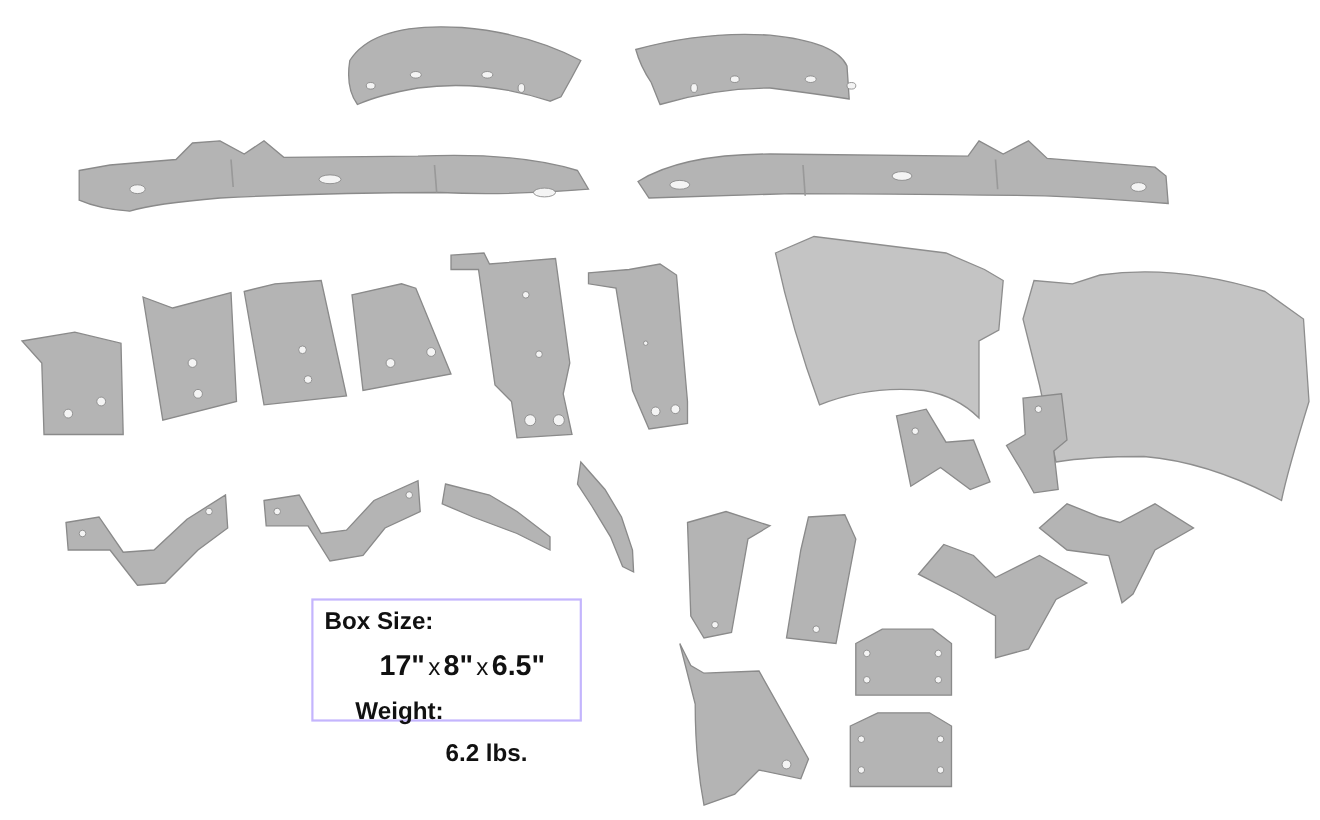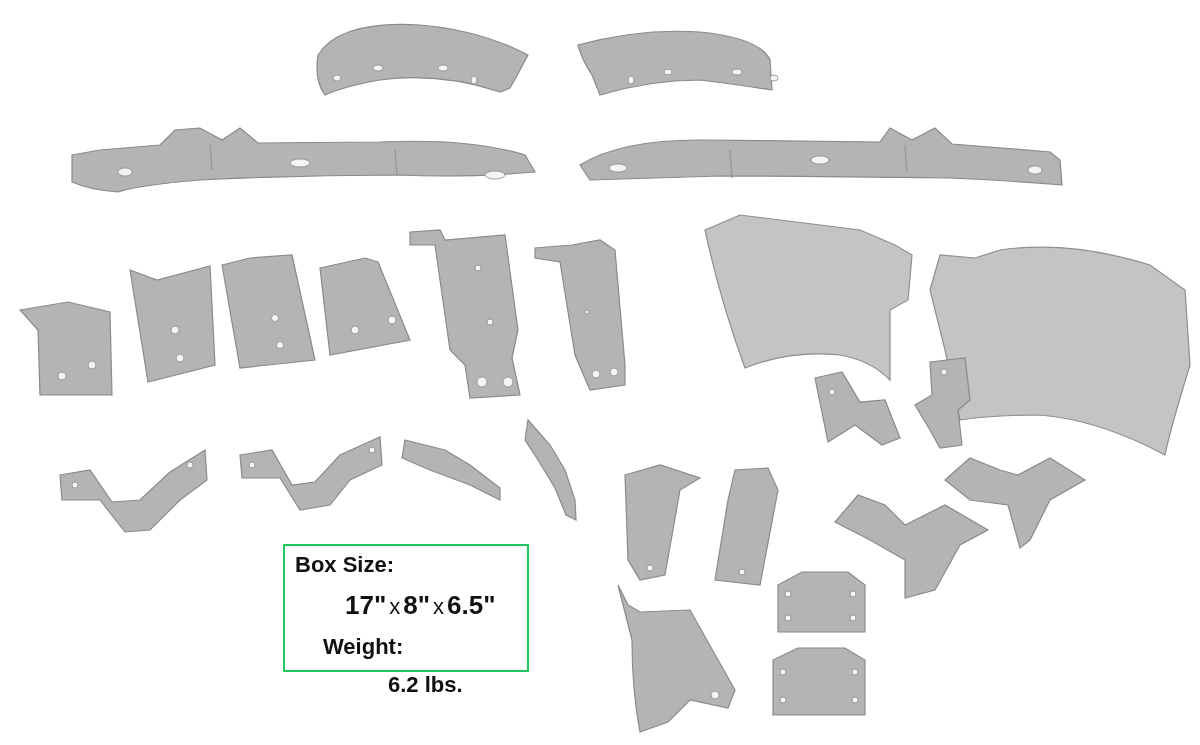--- a/index.html
+++ b/index.html
@@ -3,29 +3,29 @@
 <meta charset="utf-8">
 <style>
   html, body { margin: 0; padding: 0; background: #ffffff; }
   body { width: 1200px; height: 745px; position: relative; overflow: hidden; font-family: "Liberation Sans", sans-serif; }
   #parts { position: absolute; left: 0; top: 0; width: 1200px; height: 745px; }
   .part { fill: #b4b4b4; stroke: #8a8a8a; stroke-width: 1.2; }
   .part-light { fill: #c4c4c4; stroke: #8e8e8e; stroke-width: 1.2; }
   .hole { fill: #f4f4f4; stroke: #8a8a8a; stroke-width: 0.8; }
   .crease { fill: none; stroke: #999; stroke-width: 1.5; }
   .spec-box {
-    position: absolute; left: 283px; top: 544px; width: 246px; height: 128px;
-    border: 2px solid #22c55e; background: #fff; box-sizing: border-box; text-align: center;
+    position: absolute; left: 283px; top: 544px; width: 246px; height: 112px;
+    border: 2px solid #c4b5fd; background: #fff; box-sizing: border-box; text-align: center;
   }
   .spec-box .t { position: absolute; font-weight: bold; color: #111; font-size: 22px; white-space: nowrap; }
   .lbl-box { left: 10px; top: 6px; }
   .val-box { left: 60px; top: 44px; font-size: 26px !important; }
   .val-box .x { font-weight: normal; font-size: 22px; margin: 0 3px; }
   .lbl-weight { left: 38px; top: 88px; }
-  .val-weight { left: 103px; top: 126px; }
+  .val-weight { left: 120px; top: 126px; }
 </style>
 </head>
 <body>
 
 <svg id="parts" viewBox="0 0 1200 745">
 
   <g>
     <path class="part" d="M318 55 Q340 20 420 25 Q480 30 528 55 L520 70 L510 88 L500 92 Q440 72 380 80 Q345 86 325 95 Q314 80 318 55 Z"></path>
     <ellipse class="hole" cx="337" cy="78" rx="4" ry="3"></ellipse>
       <ellipse class="hole" cx="378" cy="68" rx="5" ry="3"></ellipse>

